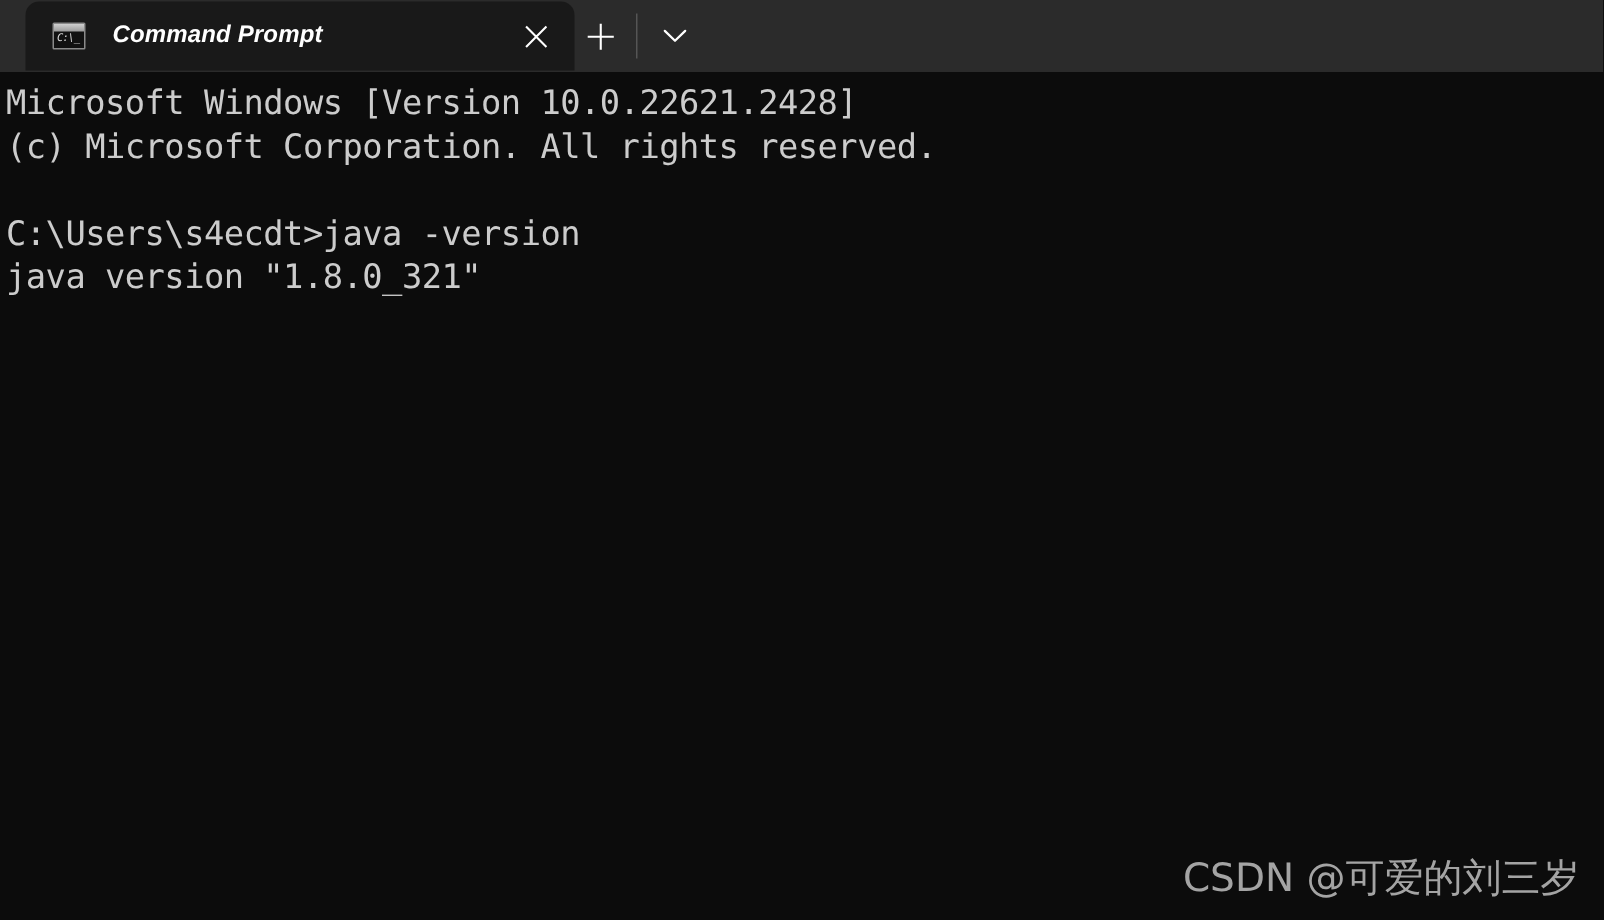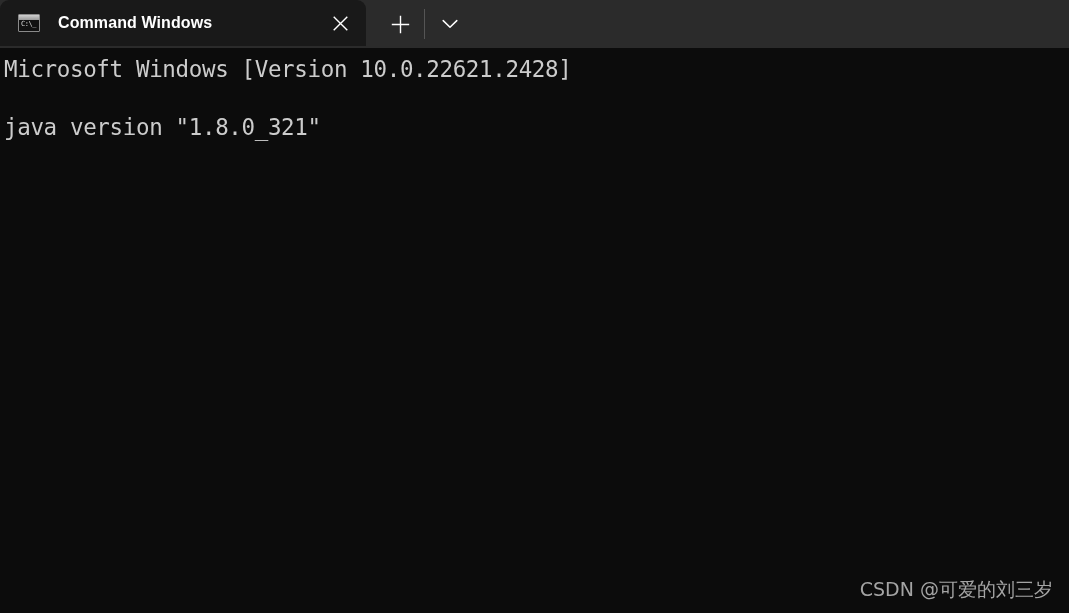--- a/index.html
+++ b/index.html
@@ -20,24 +20,25 @@
   
   .titlebar {
     position: absolute;
     left: 0; top: 0;
     width: 1069px;
     height: 48px;
     background: #2b2b2b;
   }
   .tabstrip {
     position: absolute;
-    left: 0; top: 0;
+    left: 17px; top: 0;
     height: 48px;
     display: flex;
-    align-items: flex-start;
+    align-items: center;
+    font-style: italic;
   }
   .tab {
     position: relative;
     width: 366px;
     height: 46px;
     background: #191919;
     border-top-left-radius: 9px;
     border-top-right-radius: 9px;
     display: flex;
     align-items: center;
@@ -139,40 +140,40 @@
     letter-spacing: -0.35px;
     height: 29px;
   }
 
   
   .watermark {
     position: absolute;
     right: 16px;
     bottom: 10px;
     color: #b9b9b9;
-    font-size: 19px;
+    font-size: 26px;
     font-family: "DejaVu Sans", sans-serif;
     opacity: 0.88;
     white-space: nowrap;
   }
 </style>
 </head>
 <body>
 
 <div id="app">
 
   <div class="titlebar">
 
     <div class="tabstrip">
       <div class="tab">
         <span class="tab-icon">
           <span class="bar"></span>
           <span class="glyph">C:\_</span>
         </span>
-        <span class="tab-title">Command Windows</span>
+        <span class="tab-title">Command Prompt</span>
         <span class="tab-close">
           <svg width="17" height="17" viewBox="0 0 17 17" aria-hidden="true">
             <path d="M2.2 2.2 L14.8 14.8 M14.8 2.2 L2.2 14.8" stroke="#ffffff" stroke-width="1.4" fill="none" stroke-linecap="square"></path>
           </svg>
         </span>
       </div>
     </div>
 
     <div class="bar-btn btn-newtab">
       <svg width="19" height="19" viewBox="0 0 19 19" aria-hidden="true">
@@ -185,20 +186,22 @@
     <div class="bar-btn btn-dropdown">
       <svg width="16" height="10" viewBox="0 0 16 10" aria-hidden="true">
         <path d="M1.2 1.6 L8 8.2 L14.8 1.6" stroke="#ffffff" stroke-width="1.5" fill="none" stroke-linecap="round" stroke-linejoin="round"></path>
       </svg>
     </div>
 
   </div>
 
   <div class="console">
     <div class="console-line">Microsoft Windows [Version 10.0.22621.2428]</div>
+    <div class="console-line">(c) Microsoft Corporation. All rights reserved.</div>
     <div class="console-line"></div>
+    <div class="console-line">C:\Users\s4ecdt&gt;java -version</div>
     <div class="console-line">java version "1.8.0_321"</div>
     <div class="console-line"></div>
   </div>
 
   <div class="watermark">CSDN @可爱的刘三岁</div>
 
 </div>
 
 </body></html>

